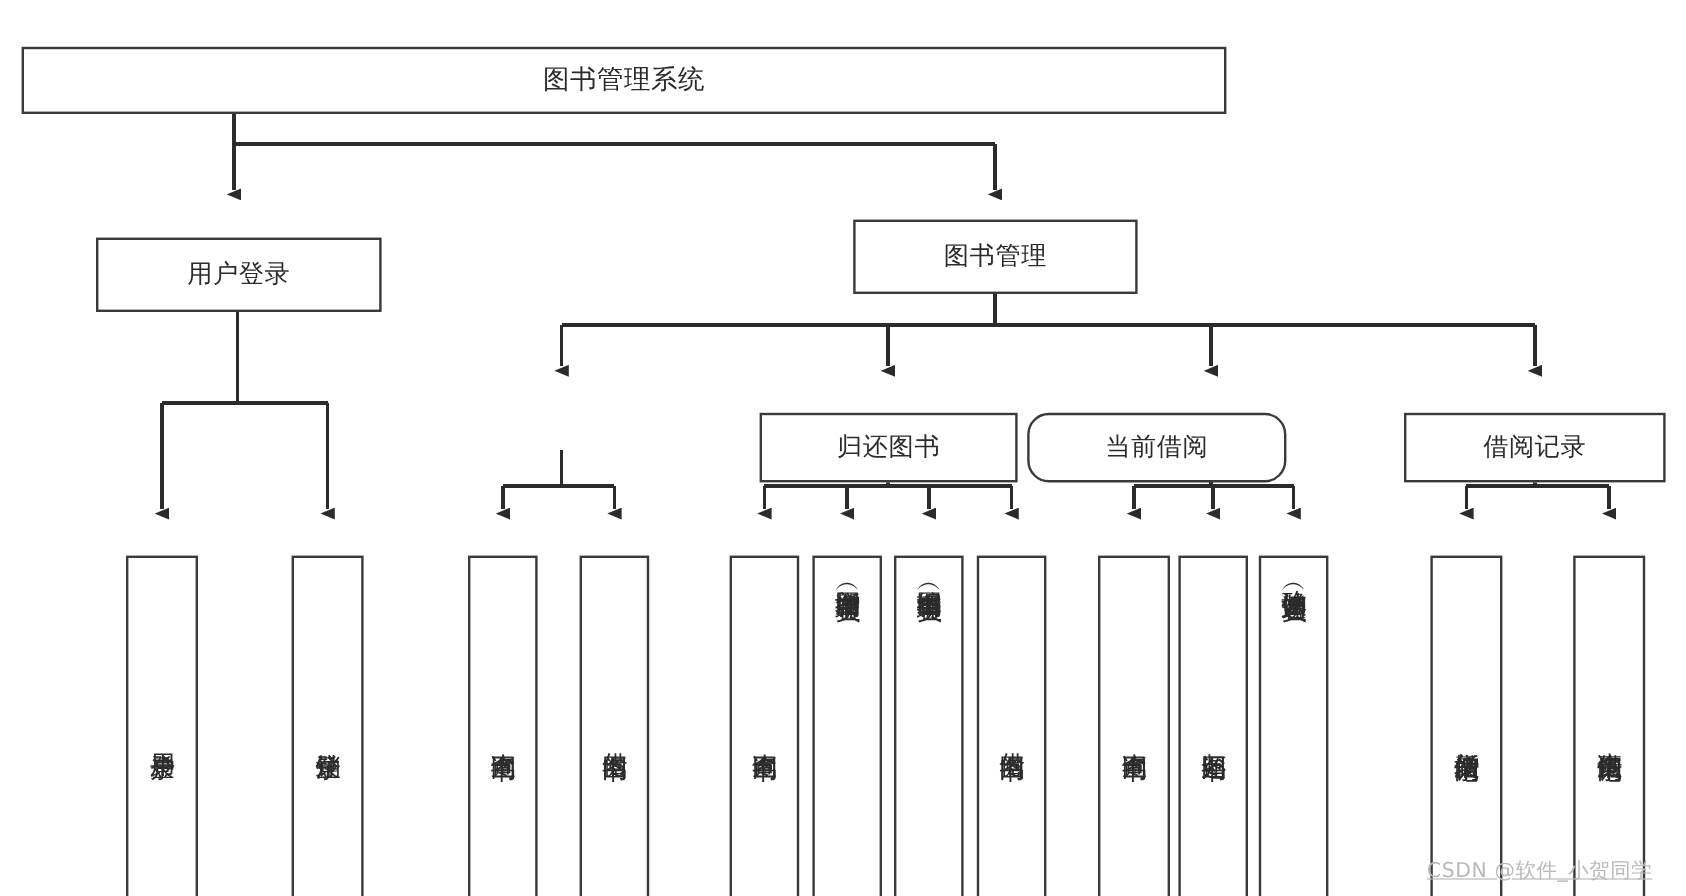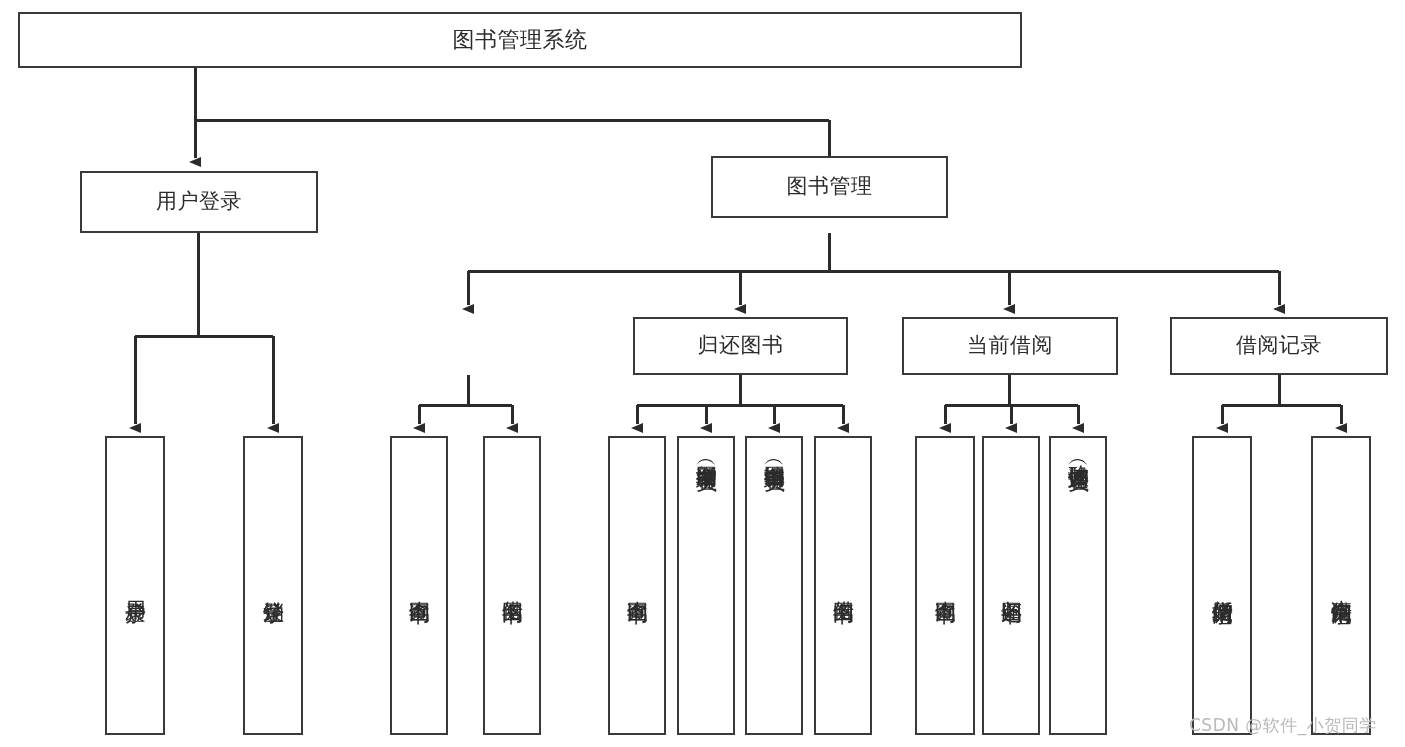--- a/index.html
+++ b/index.html
@@ -28,20 +28,21 @@
   }
   .node {
     position: absolute;
     box-sizing: border-box;
     background: #ffffff;
     border: 2px solid #3a3a3a;
     display: flex;
     align-items: center;
     justify-content: center;
     color: #2b2b2b;
+    margin-top: 27px;
   }
   
   .node.horiz {
     font-size: 21px;
     letter-spacing: 0.5px;
     line-height: 1.2;
   }
   .node.root {
     font-size: 22px;
   }
@@ -66,20 +67,21 @@
   }
   #watermark {
     position: absolute;
     left: 1189px;
     top: 714px;
     font-size: 17px;
     color: #b9b9b9;
     letter-spacing: 0.5px;
     white-space: nowrap;
     user-select: none;
+    text-decoration: underline;
   }
 </style>
 </head>
 <body>
 
 <div id="diagram">
 
   <svg id="connectors" viewBox="0 0 1405 747">
     <defs>
       <marker id="arrow" markerWidth="10" markerHeight="12" refX="1" refY="6" orient="auto" markerUnits="userSpaceOnUse">
@@ -137,21 +139,21 @@
   <div class="node horiz" style="left:80px; top:171px; width:238px; height:62px;">
     <span class="node-label">用户登录</span>
   </div>
   <div class="node horiz" style="left:711px; top:156px; width:237px; height:62px;">
     <span class="node-label">图书管理</span>
   </div>
 
   <div class="node horiz" style="left:633px; top:317px; width:215px; height:58px;">
     <span class="node-label">归还图书</span>
   </div>
-  <div class="node horiz" style="left:902px; top:317px; width:216px; height:58px;">
+  <div class="node horiz" style="left:856px; top:317px; width:216px; height:58px;border-radius:18px;">
     <span class="node-label">当前借阅</span>
   </div>
   <div class="node horiz" style="left:1170px; top:317px; width:218px; height:58px;">
     <span class="node-label">借阅记录</span>
   </div>
 
   <div class="node vert" style="left:105px; top:436px; width:60px; height:299px;">
     <span class="node-label">用户登录</span>
   </div>
   <div class="node vert" style="left:243px; top:436px; width:60px; height:299px;">

